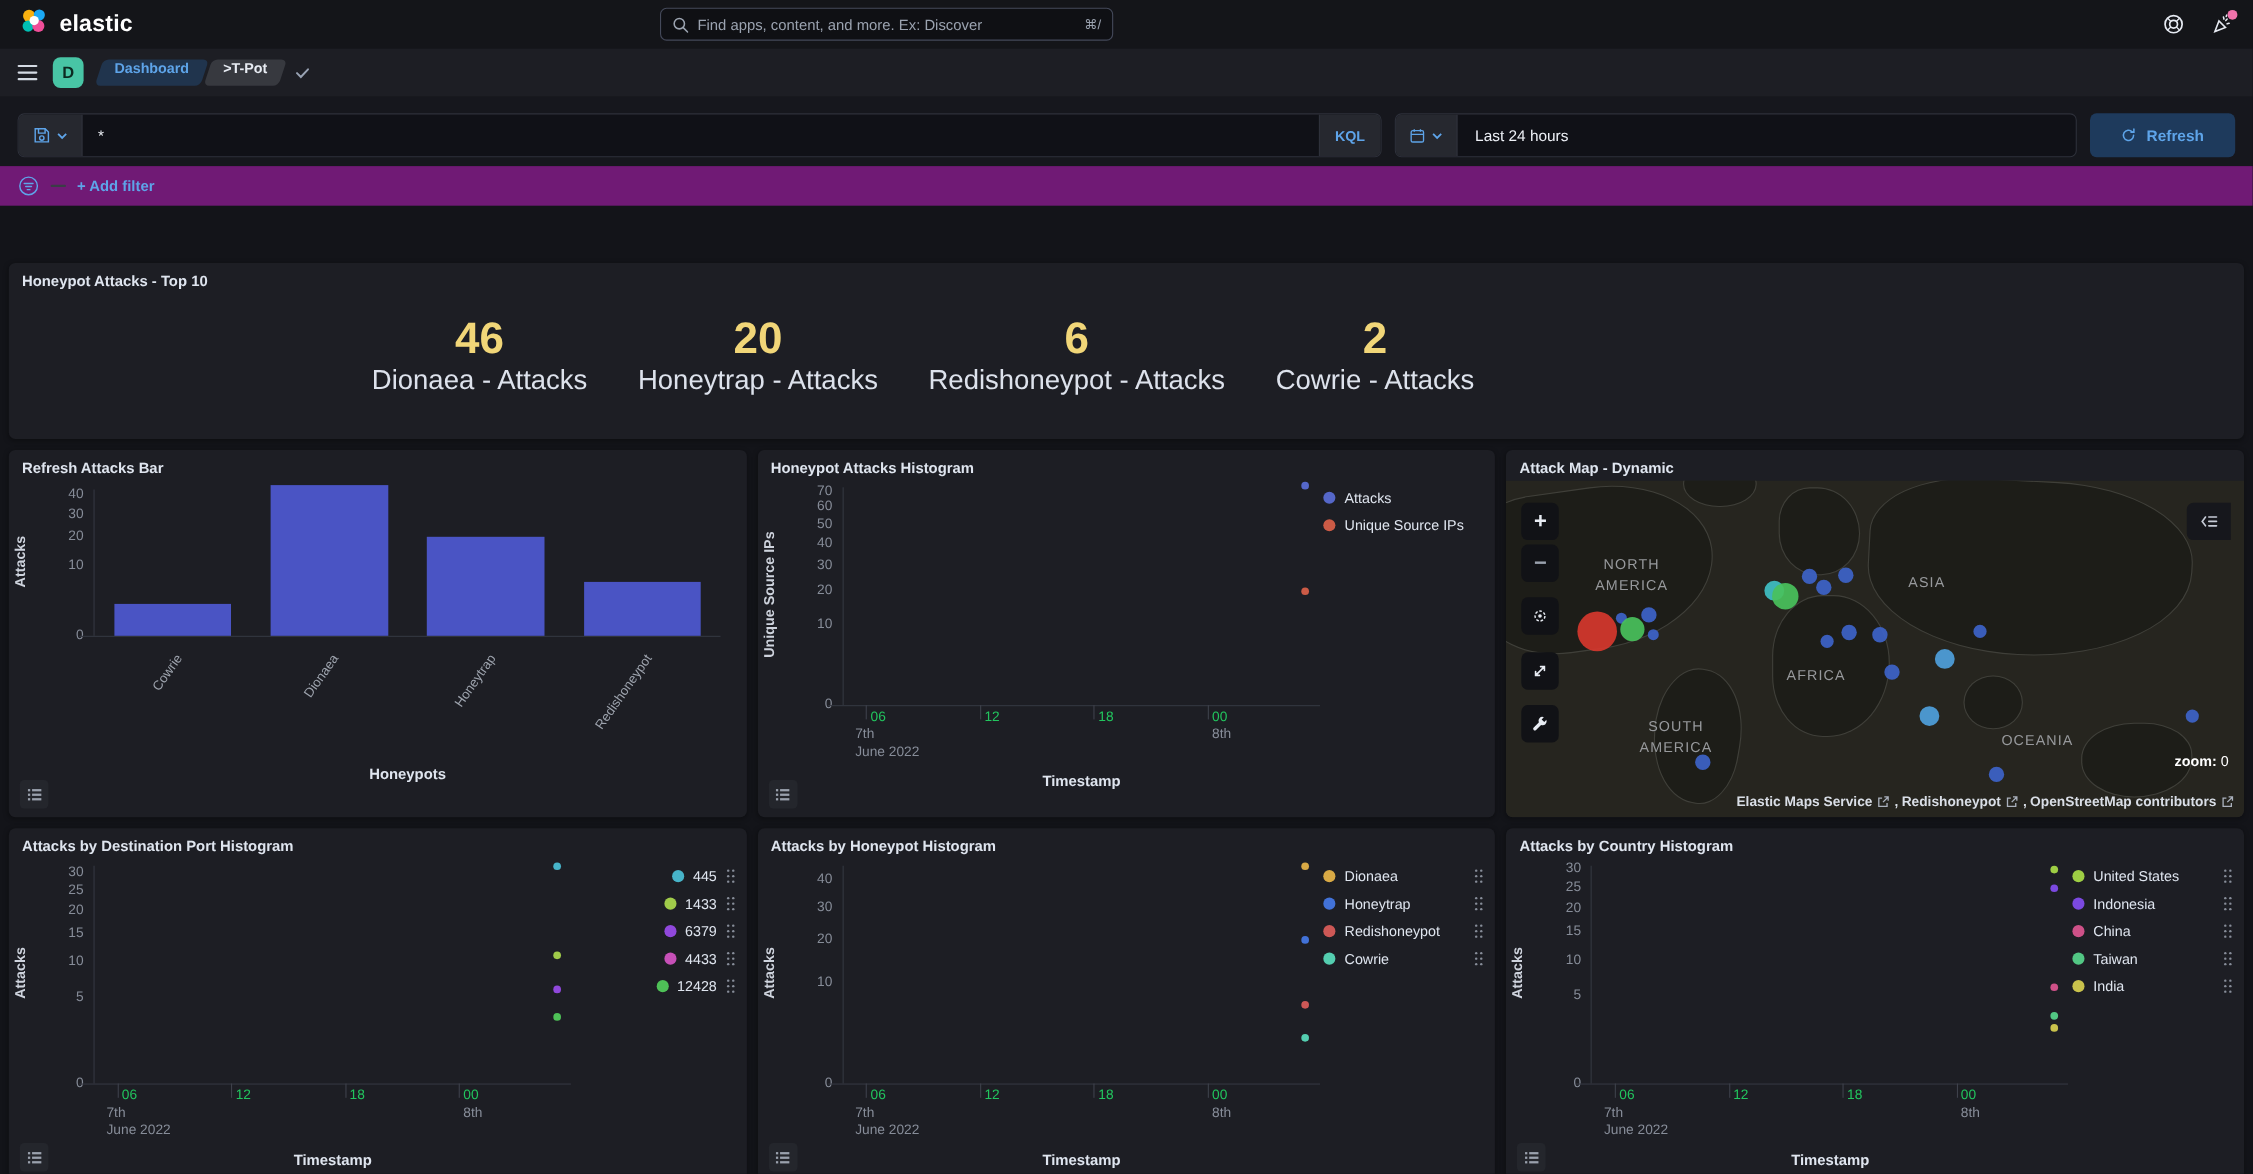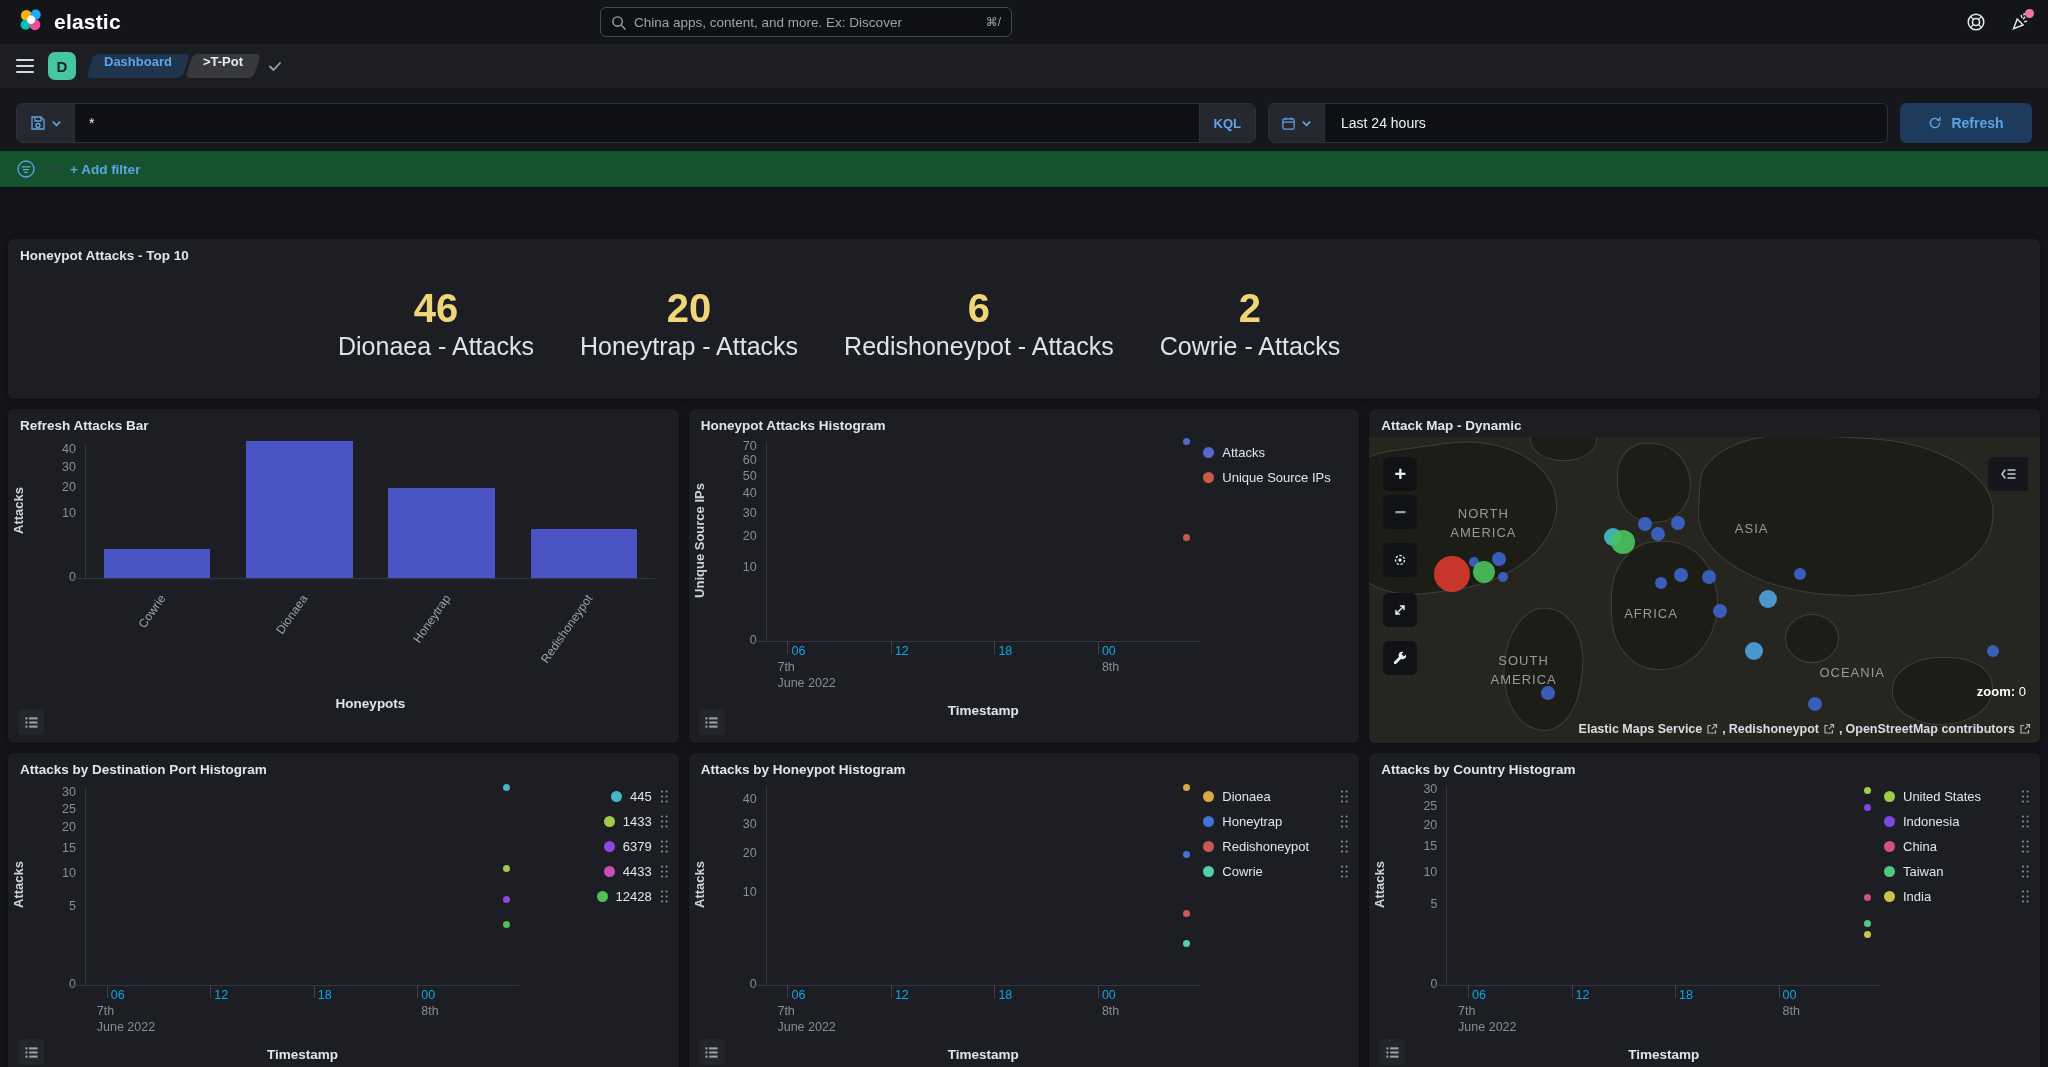--- a/index.html
+++ b/index.html
@@ -51,21 +51,21 @@
   .kql { padding:0 14px; font-weight:700; font-size:13px; border-left:1px solid #2e313b; }
   .qdate { width:620px; }
   .qcal { width:56px; border-right:1px solid #2e313b; }
   .qcal svg.cal { width:15px; height:15px; }
   .qtime { padding-left:16px; font-size:14px; color:#eef1f7; cursor:pointer; }
   .refresh-btn { width:132px; height:40px; flex:none; background:#1e3a5c; border:none; border-radius:6px; color:#5ea4e9;
     font-size:14px; font-weight:700; display:flex; align-items:center; justify-content:center; gap:9px; cursor:pointer; font-family:inherit; }
   .refresh-btn svg { width:14px; height:14px; }
 
   
-  .filterbar { background:#14532d; height:36px; padding:0 16px; display:flex; align-items:center; gap:10px; }
+  .filterbar { background:#701a75; height:36px; padding:0 16px; display:flex; align-items:center; gap:10px; }
   .filter-icon { width:20px; height:20px; color:#5ea4e9; cursor:pointer; }
   .filter-dash { width:14px; height:2px; background:#3a3d46; border-radius:1px; }
   .addfilter { color:#5ea4e9; font-size:13.5px; font-weight:600; cursor:pointer; }
 
   
   main { padding:52px 8px 0; display:grid; grid-template-columns:repeat(3,1fr); gap:10px; }
   .panel { background:#1d1e24; border-radius:6px; position:relative; box-shadow:0 1px 5px rgba(0,0,0,.35); }
   .panel-title { position:absolute; top:9px; left:12px; font-size:13.5px; font-weight:700; color:#dfe5ef; z-index:5; }
   .stats-panel { grid-column:1/-1; height:160px; }
   .row2 { height:334px; overflow:hidden; }
@@ -77,21 +77,21 @@
   .metric-value { font-size:40px; font-weight:700; color:#f1d678; line-height:1.15; }
   .metric-label { font-size:25px; color:#dde2ec; margin-top:1px; }
 
   
   .chart-body { position:absolute; inset:0; }
   .ylabel { position:absolute; font-size:13px; font-weight:700; color:#ced3dd; transform:rotate(-90deg); transform-origin:center; white-space:nowrap; }
   .ytick { position:absolute; font-size:12.5px; color:#878d99; text-align:right; width:40px; }
   .axis-v { position:absolute; width:1px; background:#343741; }
   .axis-h { position:absolute; height:1px; background:#343741; }
   .xtickline { position:absolute; width:1px; height:13px; background:#3e414b; }
-  .xticklab { position:absolute; font-size:12.5px; color:#0ea5e9; }
+  .xticklab { position:absolute; font-size:12.5px; color:#22c55e; }
   .xdate { position:absolute; font-size:12.5px; color:#878d99; }
   .xlabel { position:absolute; font-size:13.5px; font-weight:700; color:#dfe5ef; transform:translateX(-50%); }
   .bar { position:absolute; background:#4a54c4; }
   .barlab { position:absolute; width:130px; text-align:right; font-size:12px; color:#9da3ad;
     transform:rotate(-55deg); transform-origin:100% 0; }
   .pt { position:absolute; border-radius:50%; }
   .legend { position:absolute; display:flex; flex-direction:column; gap:10px; }
   .legend-item { display:flex; align-items:center; gap:8px; cursor:pointer; }
   .legend-dot { width:11px; height:11px; border-radius:50%; flex:none; }
   .legend-label { font-size:13px; color:#dfe5ef; white-space:nowrap; }
@@ -135,21 +135,21 @@
     </span>
     <span class="brand-name">elastic</span>
   </div>
   <div class="searchbox">
     <span style="width:15px;height:15px;display:flex">
       <svg viewBox="0 0 16 16" fill="none" stroke="currentColor" stroke-width="1.5" stroke-linecap="round">
         <circle cx="7" cy="7" r="5"></circle>
           <line x1="10.8" y1="10.8" x2="15" y2="15"></line>
       </svg>
     </span>
-    <span class="ph">China apps, content, and more. Ex: Discover</span>
+    <span class="ph">Find apps, content, and more. Ex: Discover</span>
     <span class="kbd">⌘/</span>
   </div>
   <div class="top-icons">
     <span class="icon-btn">
       <svg viewBox="0 0 18 18" fill="none" stroke="currentColor" stroke-width="1.4">
         <circle cx="9" cy="9" r="7"></circle>
           <circle cx="9" cy="9" r="3.2"></circle>
         <path d="M4.2 4.2l2.6 2.6M13.8 4.2l-2.6 2.6M4.2 13.8l2.6-2.6M13.8 13.8l-2.6-2.6" stroke-width="1.1"></path>
       </svg>
     </span>

